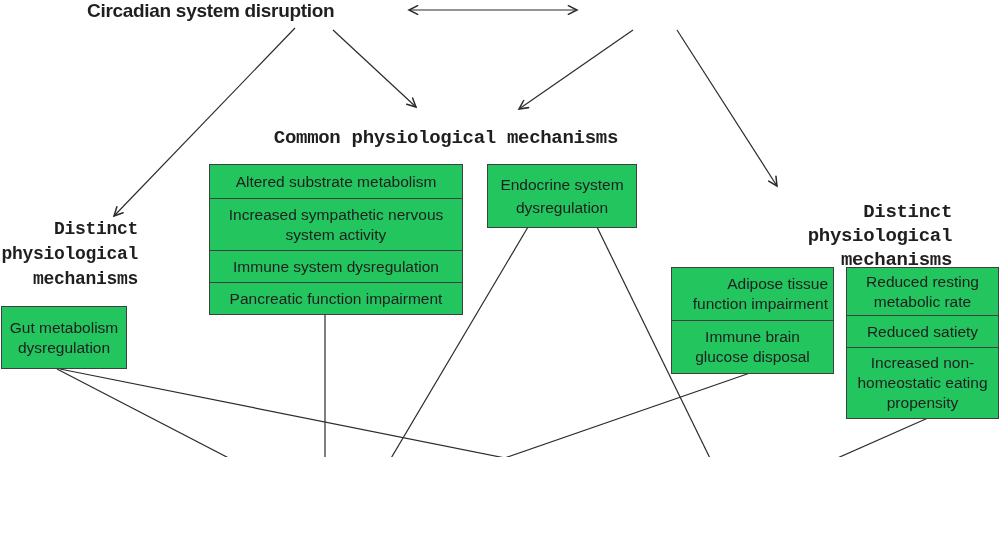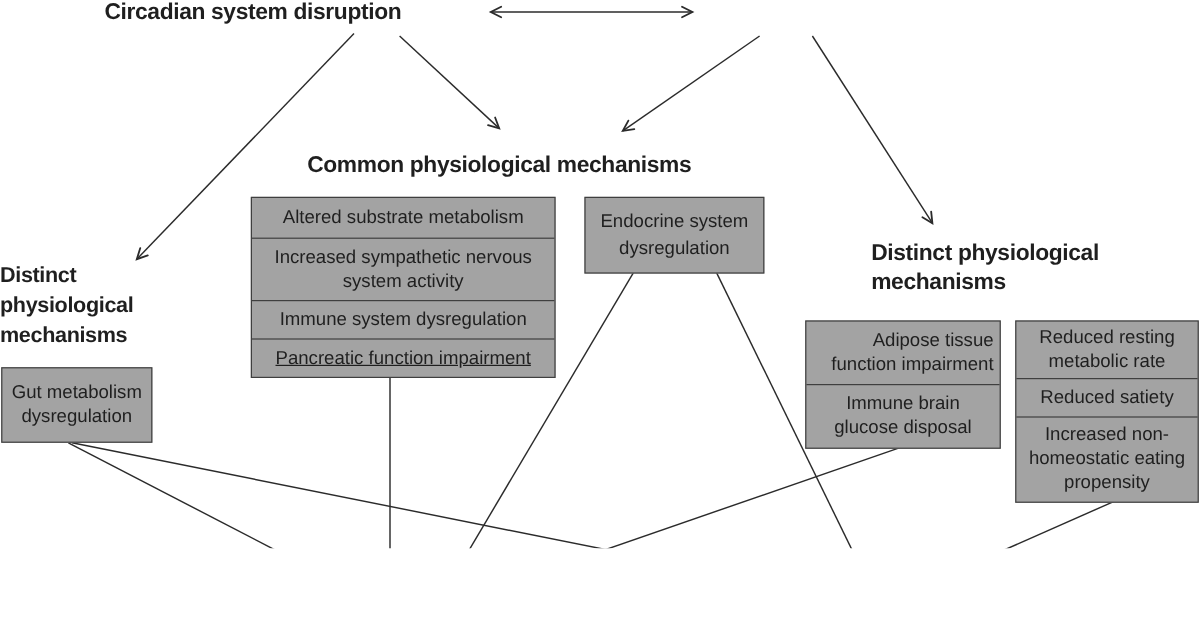--- a/index.html
+++ b/index.html
@@ -2,24 +2,24 @@
 <html><head>
 <meta charset="utf-8">
 <style>
   html,body { margin:0; padding:0; background:#ffffff; }
   .canvas {
     position:relative; width:1000px; height:457px; background:#ffffff;
     font-family:"Liberation Sans","DejaVu Sans",sans-serif; color:#1f1f1f; overflow:hidden;
   }
   .arrows { position:absolute; left:0; top:0; width:1000px; height:537px; }
   .hd { position:absolute; font-weight:700; letter-spacing:-0.3px; white-space:nowrap; font-size:19px; }
-  .hd-center { text-align:left; white-space:normal; }
+  .hd-center { text-align:right; white-space:normal;font-family:Liberation Mono, monospace; }
   .big { font-size:20px; letter-spacing:-0.4px; }
   .box {
-    position:absolute; border:1.4px solid #3f3f3f; background:#a3a3a3;
+    position:absolute; border:1.4px solid #3f3f3f; background:#22c55e;
     display:flex; flex-direction:column; box-sizing:border-box;
   }
   .cell {
     box-sizing:border-box; display:flex; align-items:center; justify-content:center;
     text-align:center; font-size:15.5px; line-height:20px; padding:2px 5px;
     border-bottom:1.4px solid #3f3f3f; flex:0 0 auto;
   }
   .cell:last-child { border-bottom:none;text-align:center; }
 </style>
 </head>
@@ -51,21 +51,21 @@
   </svg>
 
   <div class="hd" style="left:87px; top:0px;">Circadian system disruption</div>
 
   <div class="hd hd-center" style="left:256px; top:127px; width:362px;">Common physiological mechanisms</div>
 
   <div class="box" style="left:209px; top:164px; width:254px;">
     <div class="cell" style="height:34px;">Altered substrate metabolism</div>
     <div class="cell" style="height:52px;">Increased sympathetic nervous system activity</div>
     <div class="cell" style="height:32px;">Immune system dysregulation</div>
-    <div class="cell" style="height:31px;text-decoration:underline;">Pancreatic function impairment</div>
+    <div class="cell" style="height:31px;">Pancreatic function impairment</div>
   </div>
 
   <div class="box" style="left:487px; top:164px; width:150px;">
     <div class="cell" style="height:62px; line-height:23px;">Endocrine system dysregulation</div>
   </div>
 
   <div class="hd hd-center" style="left:0px; top:217px; width:138px; font-size:18px; line-height:25px;">Distinct physiological mechanisms</div>
 
   <div class="box" style="left:1px; top:306px; width:126px;">
     <div class="cell" style="height:61px;">Gut metabolism dysregulation</div>

